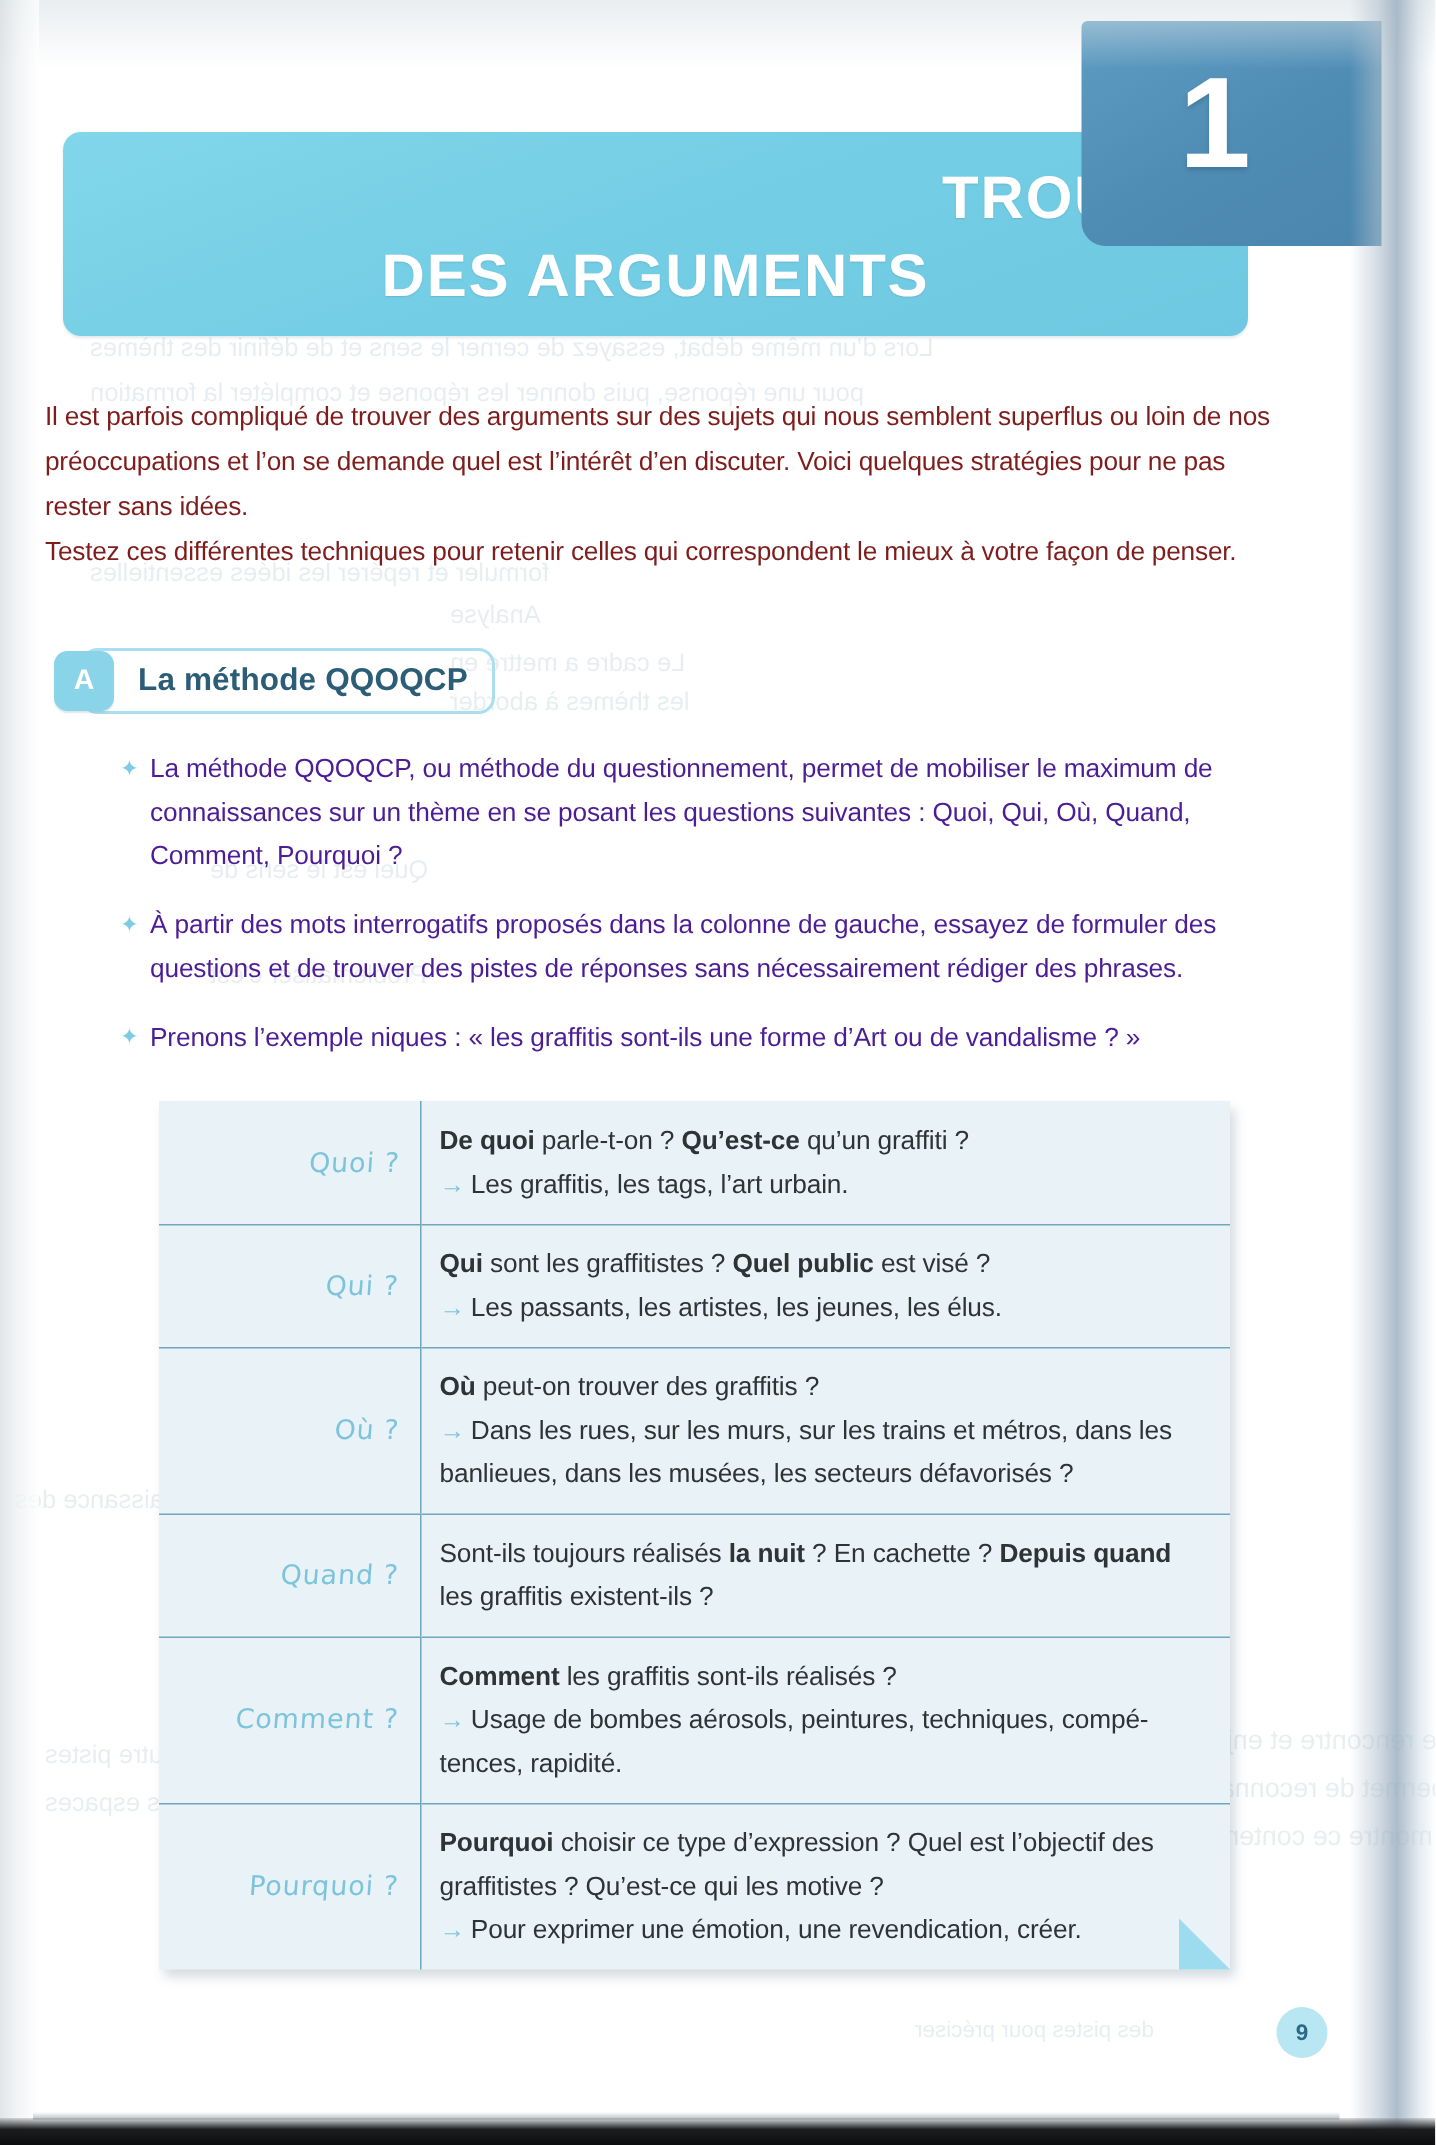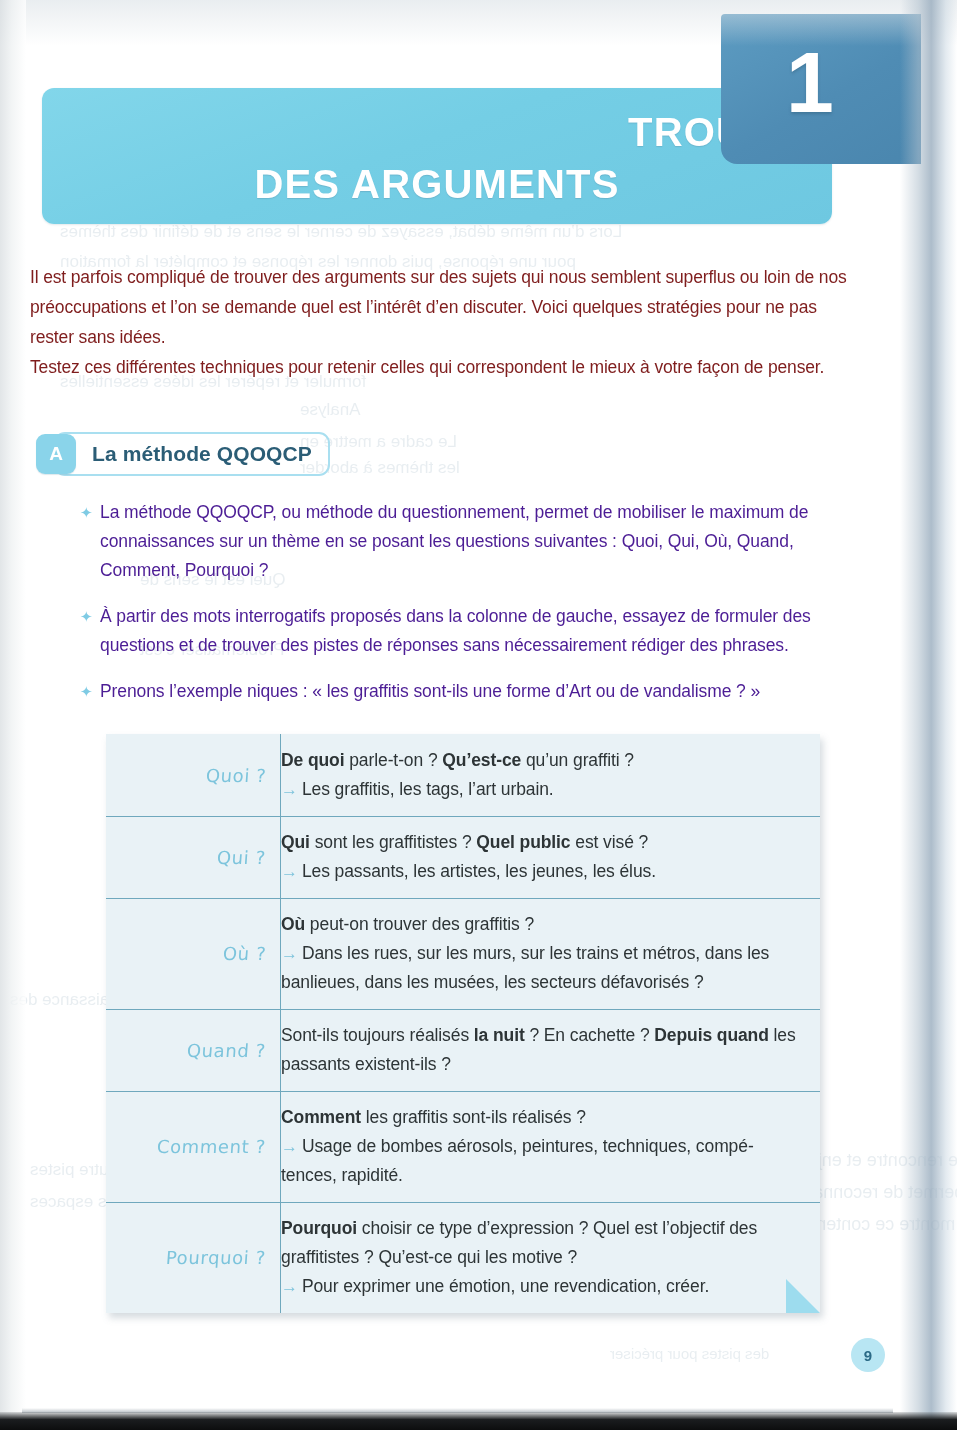--- a/index.html
+++ b/index.html
@@ -258,21 +258,21 @@
     padding: 14px 14px 14px 8px;
     color: #7cc4dc;
     font-family: "DejaVu Sans", sans-serif;
     font-size: 18px;
     letter-spacing: .6px;
   }
   .qword span { display: inline-block; transform: skewX(-4deg); }
   .qcontent {
     flex: 1 1 auto;
     position: relative;
-    padding: 12px 18px 12px 0;
+    padding: 12px 18px 12px 12px;
     border-left: 1.5px solid #6fa8bd;
     color: #2d3436;
     font-size: 17.5px;
     line-height: 29px;
     letter-spacing: -0.1px;
   }
   .qcontent .qline { display: block; }
   .qcontent b { font-weight: bold; }
   .arrow-icon {
     color: #7fc4dc;
@@ -404,21 +404,21 @@
         <div class="qcontent">
           <span class="qline"><b>Où</b><span> peut-on trouver des graffitis ?</span></span>
           <span class="qline"><span class="arrow-icon">→</span><span>Dans les rues, sur les murs, sur les trains et métros, dans les banlieues, dans les musées, les secteurs défavorisés ?</span></span>
         </div>
       </div>
       <div class="qrow">
         <div class="qword">
           <span>Quand ?</span>
         </div>
         <div class="qcontent">
-          <span class="qline"><span>Sont-ils toujours réalisés </span><b>la nuit</b><span> ? En cachette ? </span><b>Depuis quand</b><span> les passants existent-ils ?</span></span>
+          <span class="qline"><span>Sont-ils toujours réalisés </span><b>la nuit</b><span> ? En cachette ? </span><b>Depuis quand</b><span> les graffitis existent-ils ?</span></span>
         </div>
       </div>
       <div class="qrow">
         <div class="qword">
           <span>Comment ?</span>
         </div>
         <div class="qcontent">
           <span class="qline"><b>Comment</b><span> les graffitis sont-ils réalisés ?</span></span>
           <span class="qline"><span class="arrow-icon">→</span><span>Usage de bombes aérosols, peintures, techniques, compé-tences, rapidité.</span></span>
         </div>

